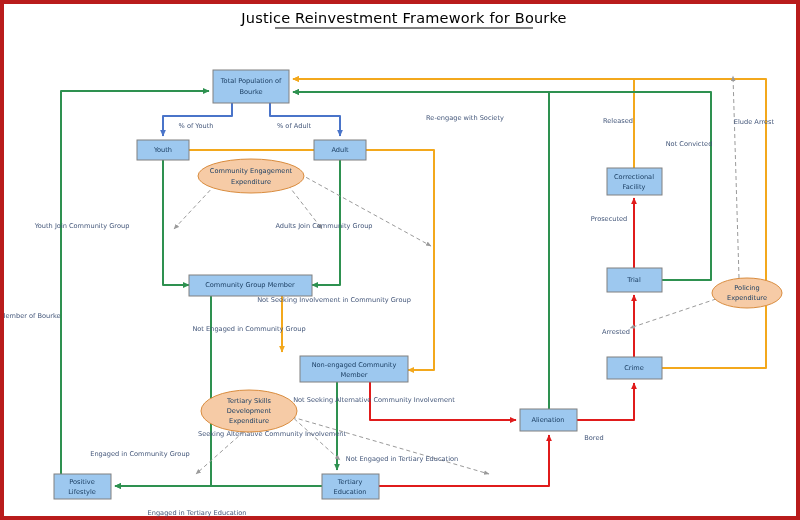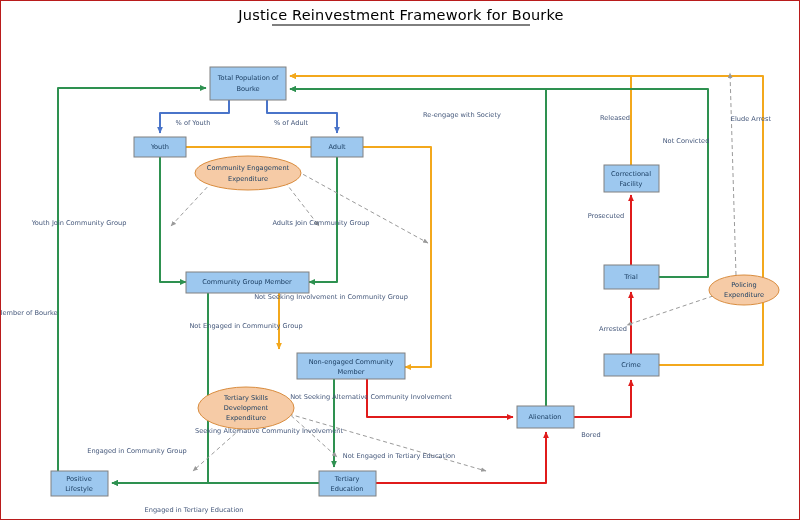--- a/index.html
+++ b/index.html
@@ -9,21 +9,21 @@
   body {
     width: 800px; height: 520px;
     font-family: "DejaVu Sans", sans-serif;
     overflow: hidden;
     position: relative;
   }
   #diagram-root {
     position: relative;
     width: 800px; height: 520px;
     background: #ffffff;
-    border: 1px solid #b91c1c;
+    border: 4px solid #b91c1c;
     box-sizing: border-box;
   }
   svg.canvas {
     position: absolute;
     top: 0; left: 0;
     width: 800px; height: 520px;
   }
   .title-text {
     font-family: "DejaVu Sans", sans-serif;
     font-size: 14.5px;

